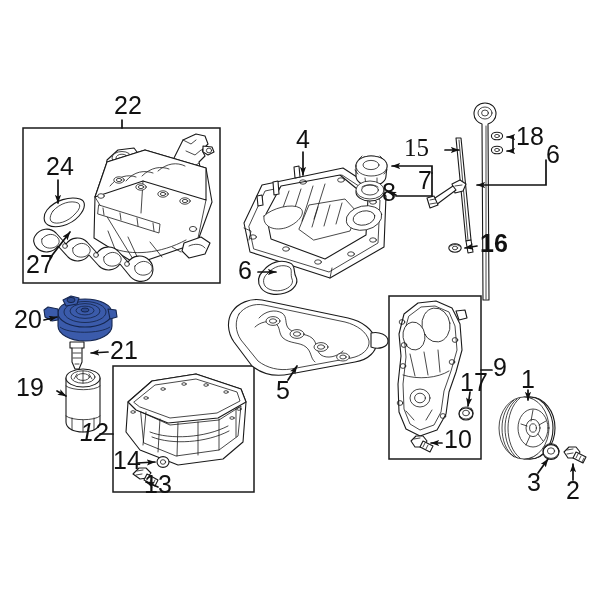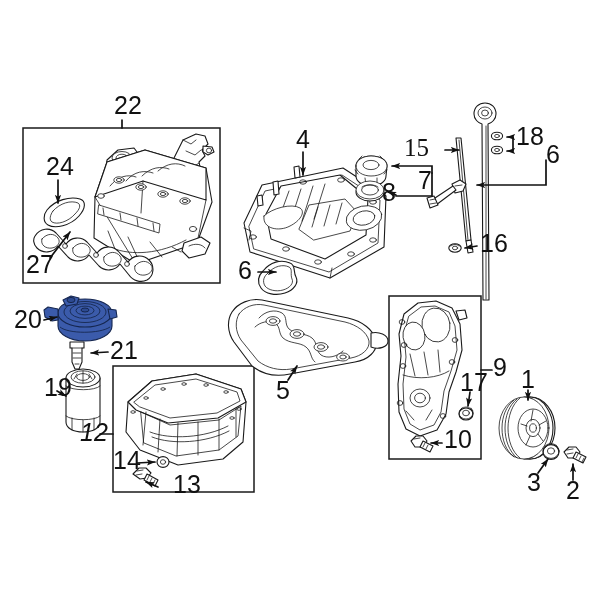--- a/index.html
+++ b/index.html
@@ -500,27 +500,27 @@
 <div class="lbl" style="left:46px;top:154px;text-align:center;">24</div>
 <div class="lbl" style="left:26px;top:252px;">27</div>
 <div class="lbl" style="left:296px;top:127px;">4</div>
 <div class="lbl" style="left:418px;top:168px;">7</div>
 <div class="lbl" style="left:382px;top:180px;">8</div>
 <div class="lbl" style="left:238px;top:258px;">6</div>
 <div class="lbl" style="left:276px;top:378px;">5</div>
 <div class="lbl" style="left:404px;top:135px;font-family:Liberation Serif, serif;">15</div>
 <div class="lbl" style="left:516px;top:124px;">18</div>
 <div class="lbl" style="left:546px;top:142px;">6</div>
-<div class="lbl" style="left:480px;top:231px;">16</div>
+<div class="lbl" style="left:480px;top:231px;font-weight:bold;">16</div>
 <div class="lbl" style="left:14px;top:307px;">20</div>
 <div class="lbl" style="left:110px;top:338px;">21</div>
-<div class="lbl" style="left:44px;top:375px;text-align:center;">19</div>
+<div class="lbl" style="left:16px;top:375px;text-align:center;">19</div>
 <div class="lbl" style="left:80px;top:420px;font-style:italic;">12</div>
 <div class="lbl" style="left:113px;top:448px;text-align:center;">14</div>
-<div class="lbl" style="left:173px;top:472px;">13</div>
+<div class="lbl" style="left:144px;top:472px;">13</div>
 <div class="lbl" style="left:493px;top:355px;">9</div>
 <div class="lbl" style="left:460px;top:370px;">17</div>
 <div class="lbl" style="left:444px;top:427px;">10</div>
 <div class="lbl" style="left:521px;top:367px;">1</div>
 <div class="lbl" style="left:527px;top:470px;">3</div>
 <div class="lbl" style="left:566px;top:478px;">2</div>
 
 </div>
 
 </body></html>

